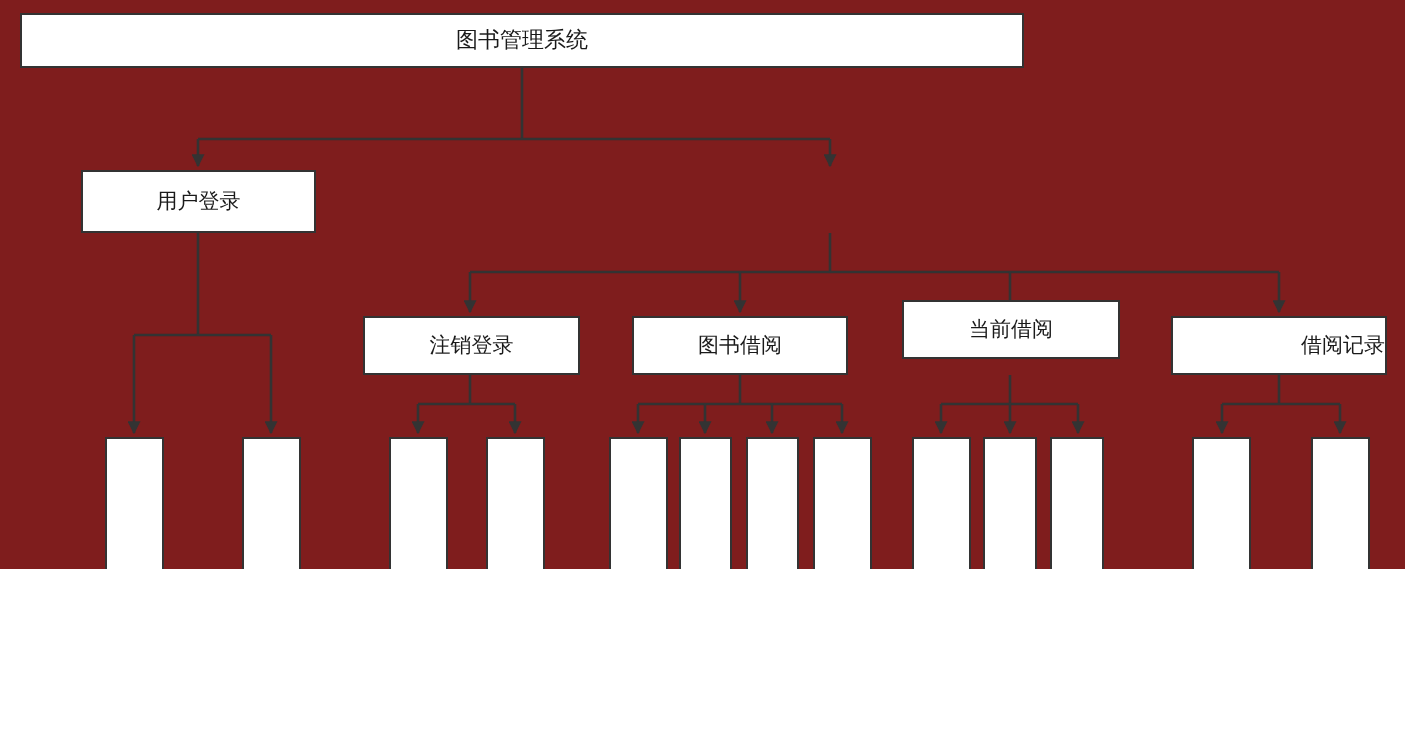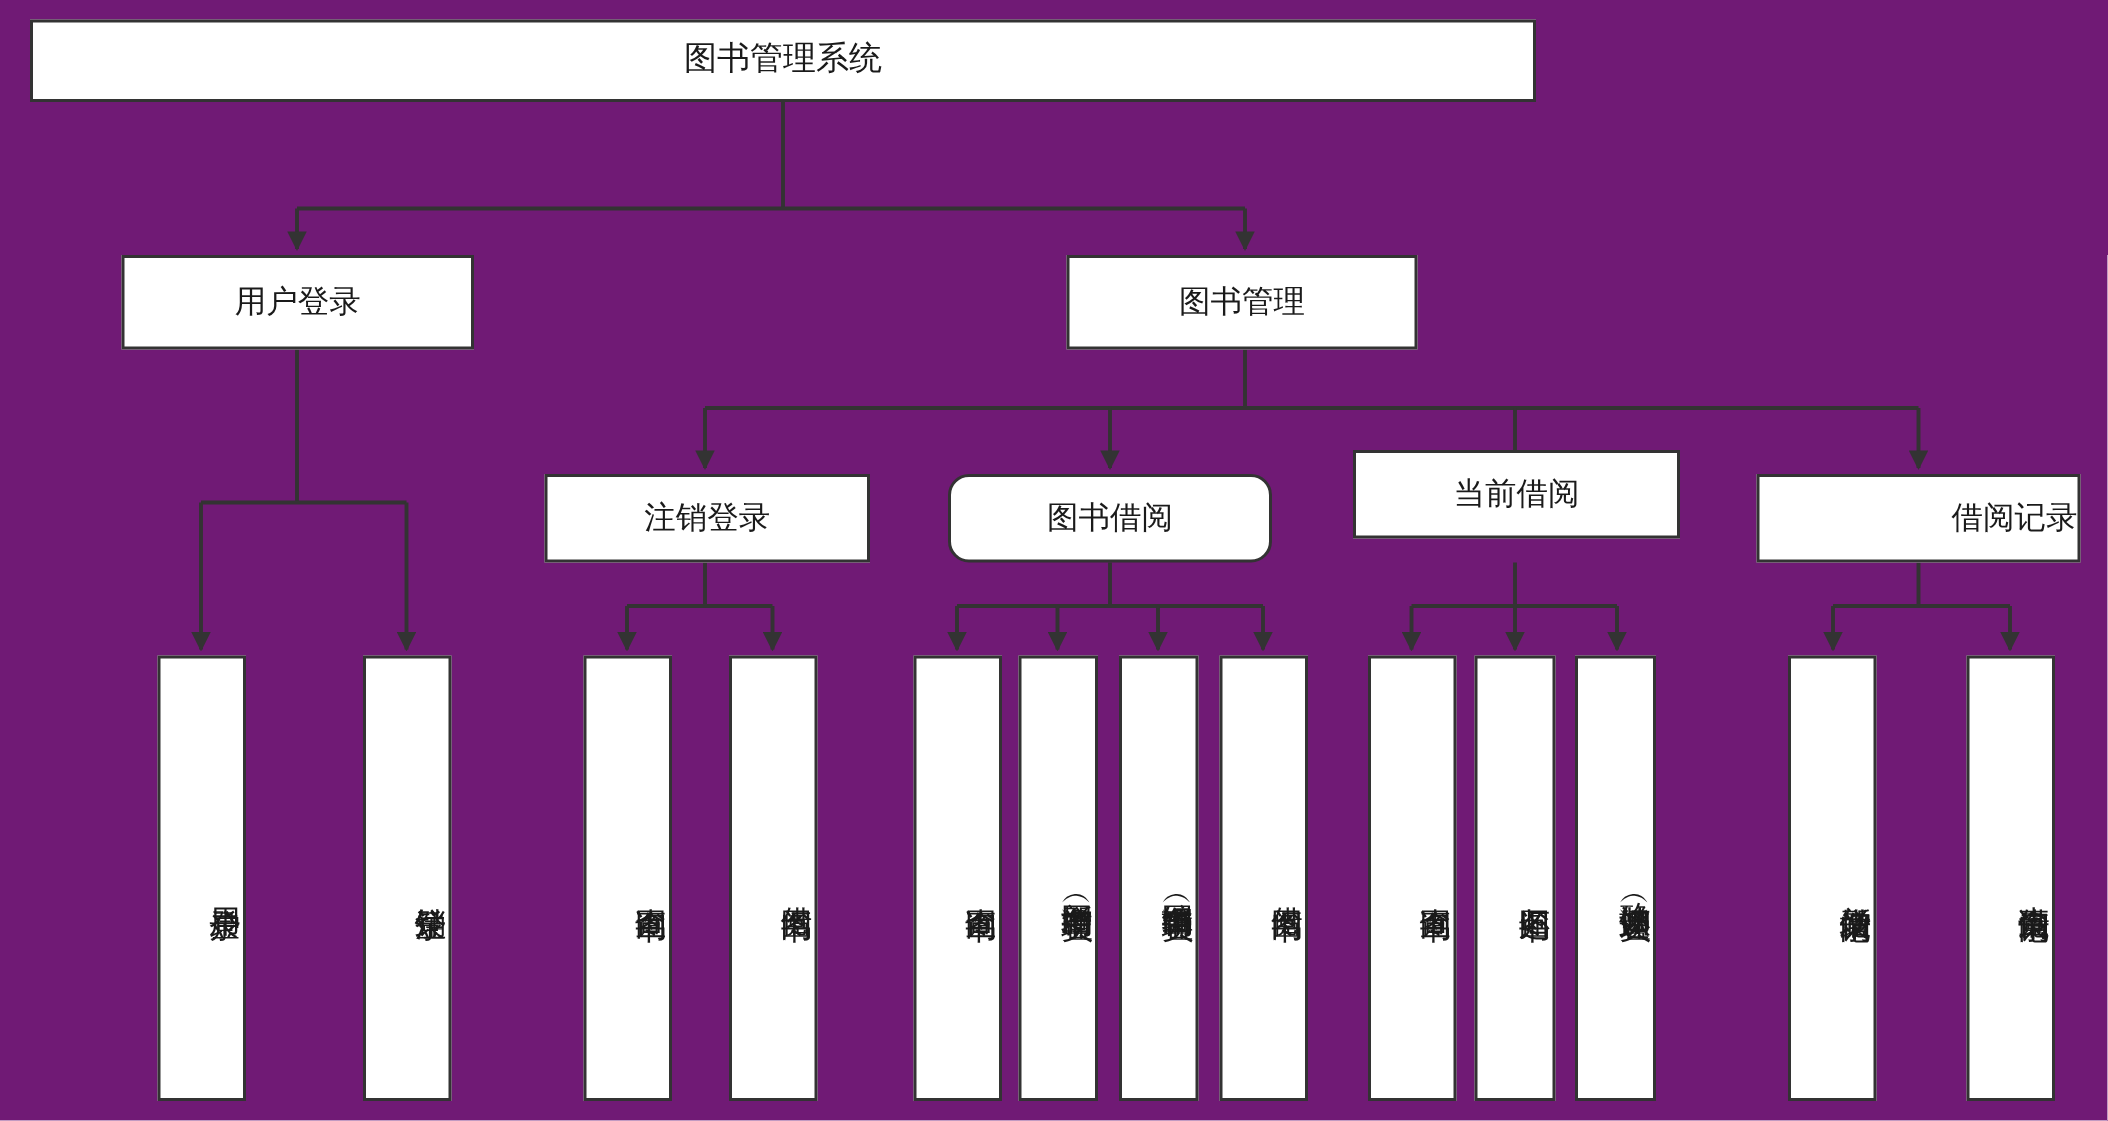--- a/index.html
+++ b/index.html
@@ -6,22 +6,22 @@
     margin: 0;
     padding: 0;
     background: #ffffff;
   }
   body {
     font-family: "DejaVu Sans", "Liberation Sans", sans-serif;
   }
   #diagram-root {
     position: relative;
     width: 1405px;
-    height: 747px;
-    background: #701a75;
+    height: 569px;
+    background: #7f1d1d;
     overflow: hidden;
   }
   svg.connector-layer {
     position: absolute;
     left: 0;
     top: 0;
     width: 1405px;
     height: 747px;
     pointer-events: none;
   }
@@ -136,29 +136,26 @@
   </svg>
 
   <div class="node horizontal" id="root-node" style="left:20px; top:13px; width:1004px; height:55px;">
     <span class="node-label">图书管理系统</span>
   </div>
 
   <div class="node horizontal" style="left:81px; top:170px; width:235px; height:63px;">
     <span class="node-label">用户登录</span>
   </div>
 
-  <div class="node horizontal" style="left:711px; top:170px; width:234px; height:63px;">
-    <span class="node-label">图书管理</span>
-  </div>
 
   <div class="node horizontal" style="left:363px; top:316px; width:217px; height:59px;">
     <span class="node-label">注销登录</span>
   </div>
 
-  <div class="node horizontal" style="left:632px; top:316px; width:216px; height:59px;border-radius:14px;">
+  <div class="node horizontal" style="left:632px; top:316px; width:216px; height:59px;">
     <span class="node-label">图书借阅</span>
   </div>
 
   <div class="node horizontal" style="left:902px; top:300px; width:218px; height:59px;">
     <span class="node-label">当前借阅</span>
   </div>
 
   <div class="node horizontal" style="left:1171px; top:316px; width:216px; height:59px;justify-content:flex-end;">
     <span class="node-label">借阅记录</span>
   </div>

